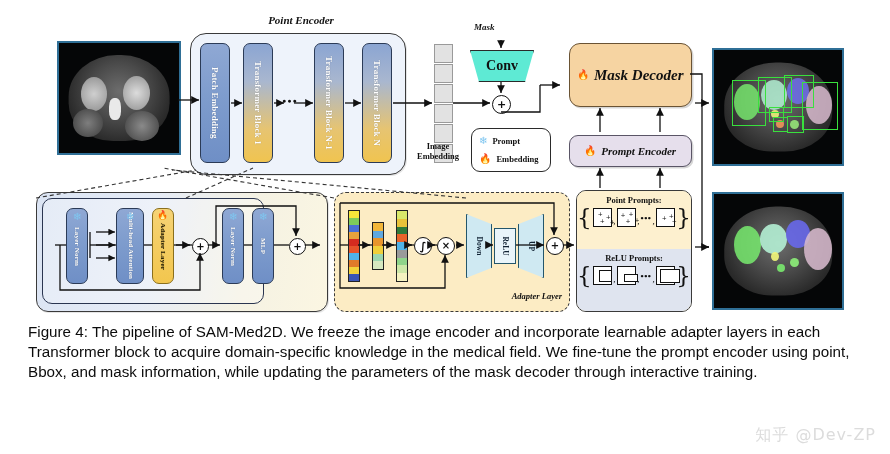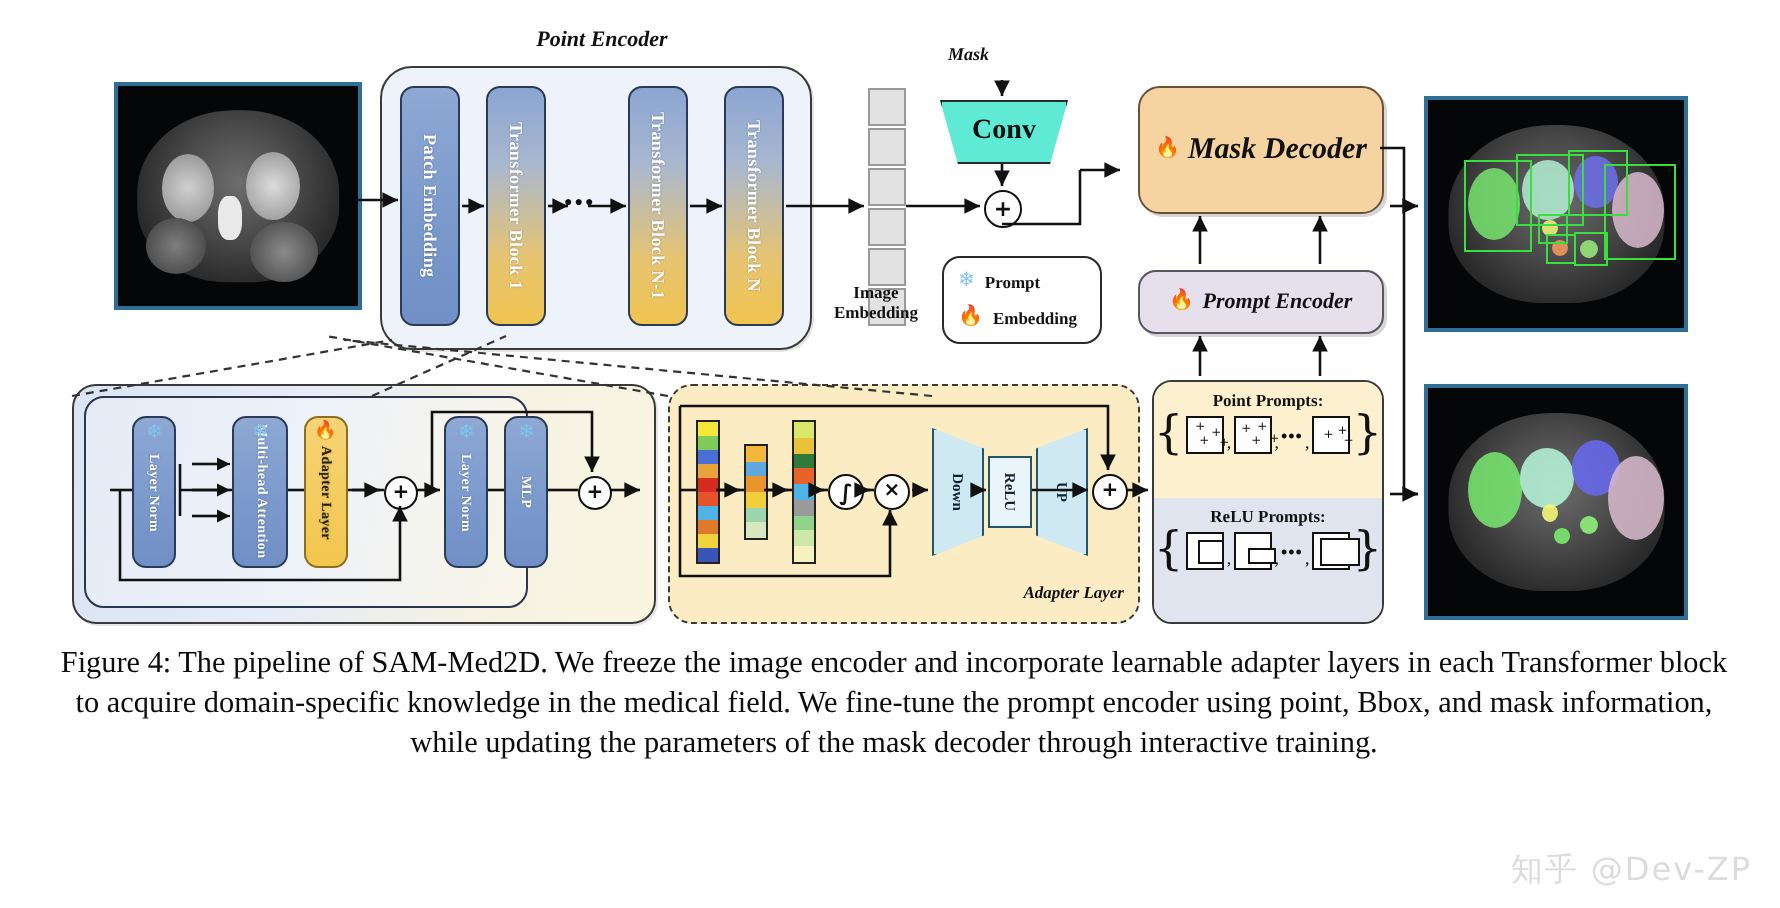--- a/index.html
+++ b/index.html
@@ -168,23 +168,23 @@
     font-size:7.5px;font-weight:bold;color:#123;white-space:nowrap;
   }
 
   
   .snow{font-size:10px;color:#7fc6f0;line-height:1;font-family:"DejaVu Sans",sans-serif;}
   .flame{font-size:10px;line-height:1;}
 
   
   #caption{
     position:absolute;left:28px;top:322px;width:838px;
-    font-family:Liberation Serif, serif;
+    font-family:Liberation Sans, sans-serif;
     font-size:15.2px;line-height:1.30;color:#0c0c0c;
-    text-align:center;
+    text-align:left;
   }
   #watermark{
     position:absolute;right:14px;bottom:8px;
     font-family:"DejaVu Sans",sans-serif;
     font-size:16px;color:#dcdcdc;letter-spacing:1px;
   }
   svg.ov{position:absolute;left:0;top:0;width:890px;height:320px;pointer-events:none;}
 </style>
 </head>
 <body>

